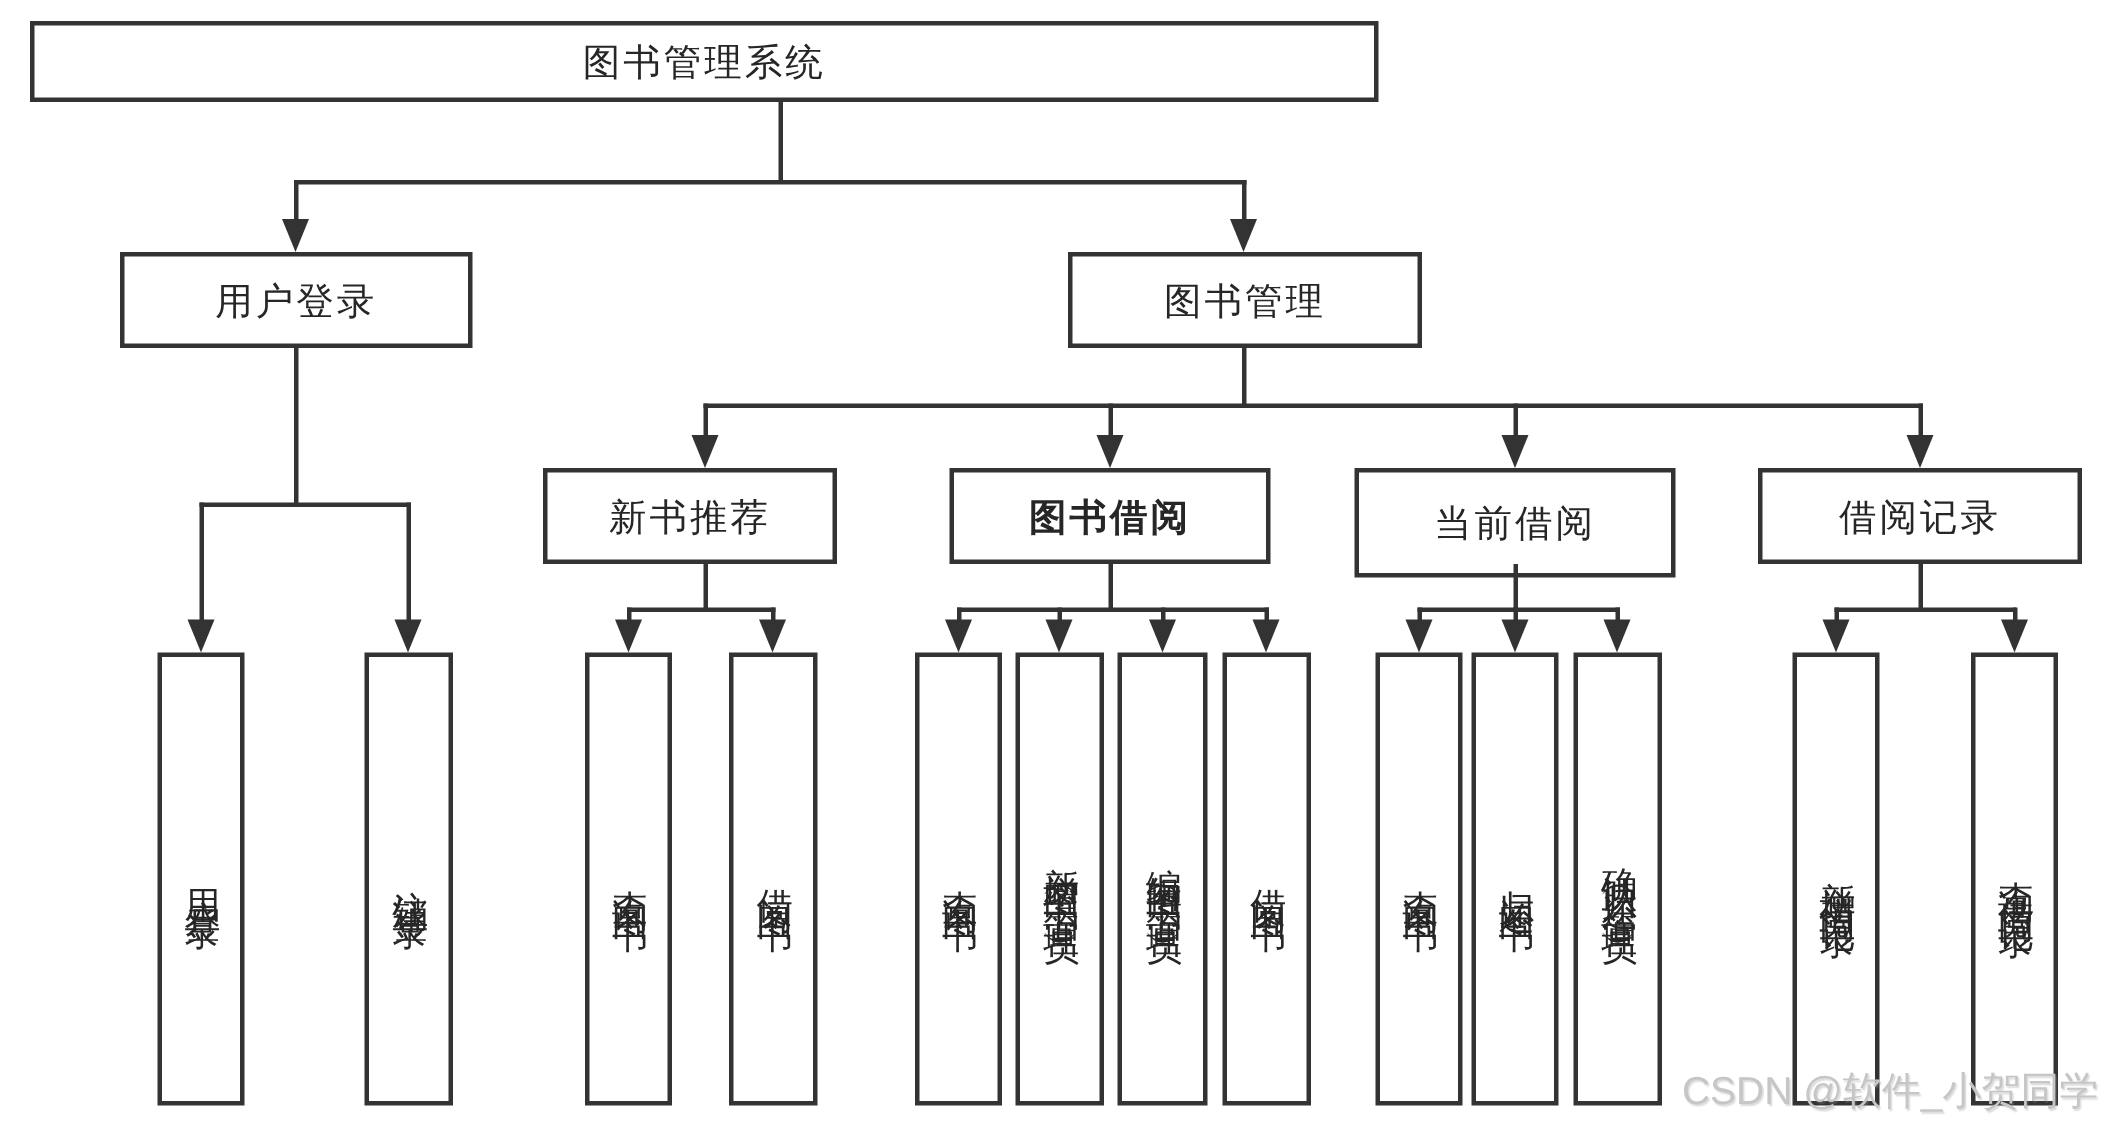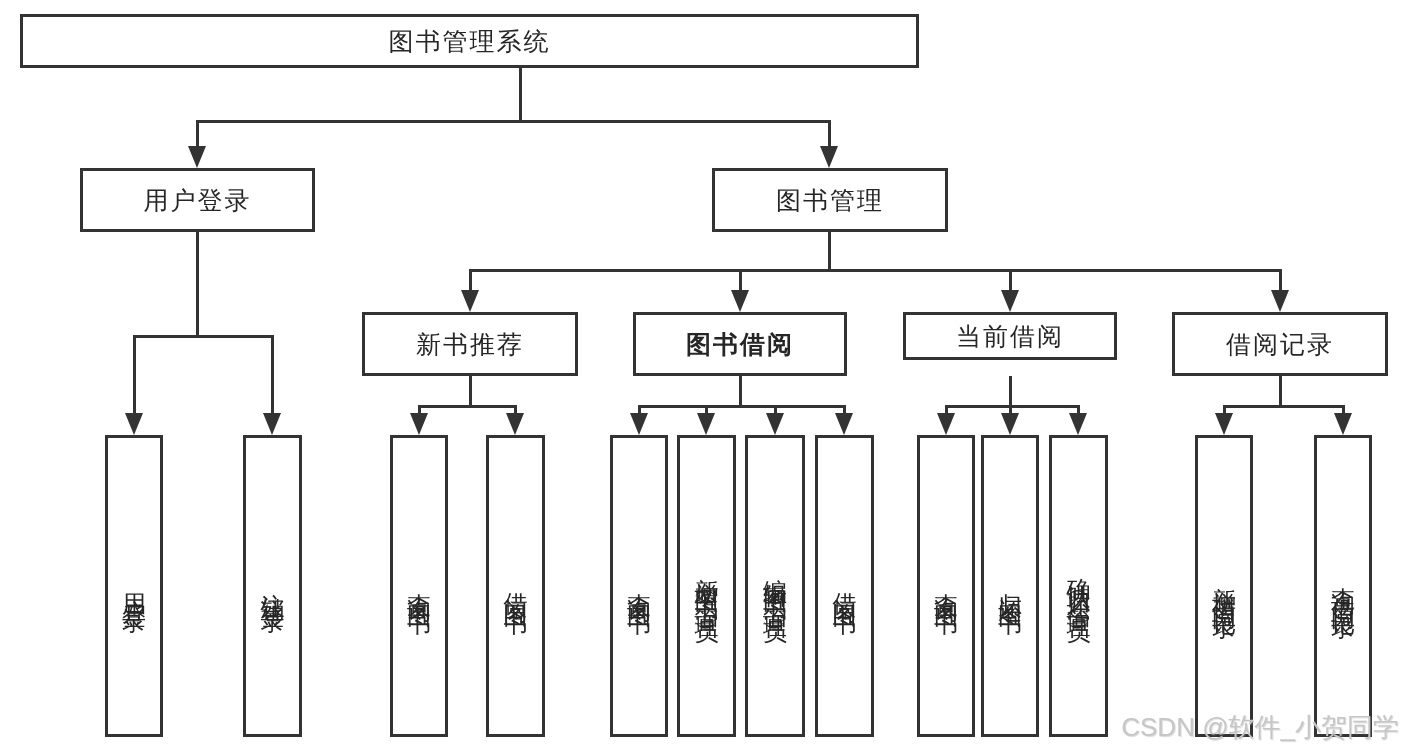--- a/index.html
+++ b/index.html
@@ -63,23 +63,23 @@
 </head>
 <body>
 
 <div class="stage">
 
   <div class="box" style="left:20px; top:14px; width:899px; height:54px;">图书管理系统</div>
 
   <div class="box" style="left:80px; top:168px; width:235px; height:64px;">用户登录</div>
   <div class="box" style="left:712px; top:168px; width:236px; height:64px;">图书管理</div>
 
-  <div class="box" style="left:362px; top:312px; width:216px; height:64px;">新书推荐</div>
+  <div class="box" style="left:362px; top:312px; width:196px; height:64px;">新书推荐</div>
   <div class="box" style="left:633px; top:312px; width:214px; height:64px;font-weight:bold;">图书借阅</div>
-  <div class="box" style="left:903px; top:312px; width:214px; height:48px;text-align:right;">当前借阅</div>
+  <div class="box" style="left:903px; top:312px; width:214px; height:73px;text-align:right;">当前借阅</div>
   <div class="box" style="left:1172px; top:312px; width:216px; height:64px;">借阅记录</div>
 
   <div class="box leaf" style="left:105px; top:435px; width:58px; height:302px;">用户登录</div>
   <div class="box leaf" style="left:243px; top:435px; width:59px; height:302px;">注销登录</div>
 
   <div class="box leaf" style="left:390px; top:435px; width:58px; height:302px;">查询图书</div>
   <div class="box leaf" style="left:486px; top:435px; width:59px; height:302px;">借阅图书</div>
 
   <div class="box leaf" style="left:610px; top:435px; width:58px; height:302px;">查询图书</div>
   <div class="box leaf" style="left:677px; top:435px; width:59px; height:302px;">新增图书（管理员）</div>

